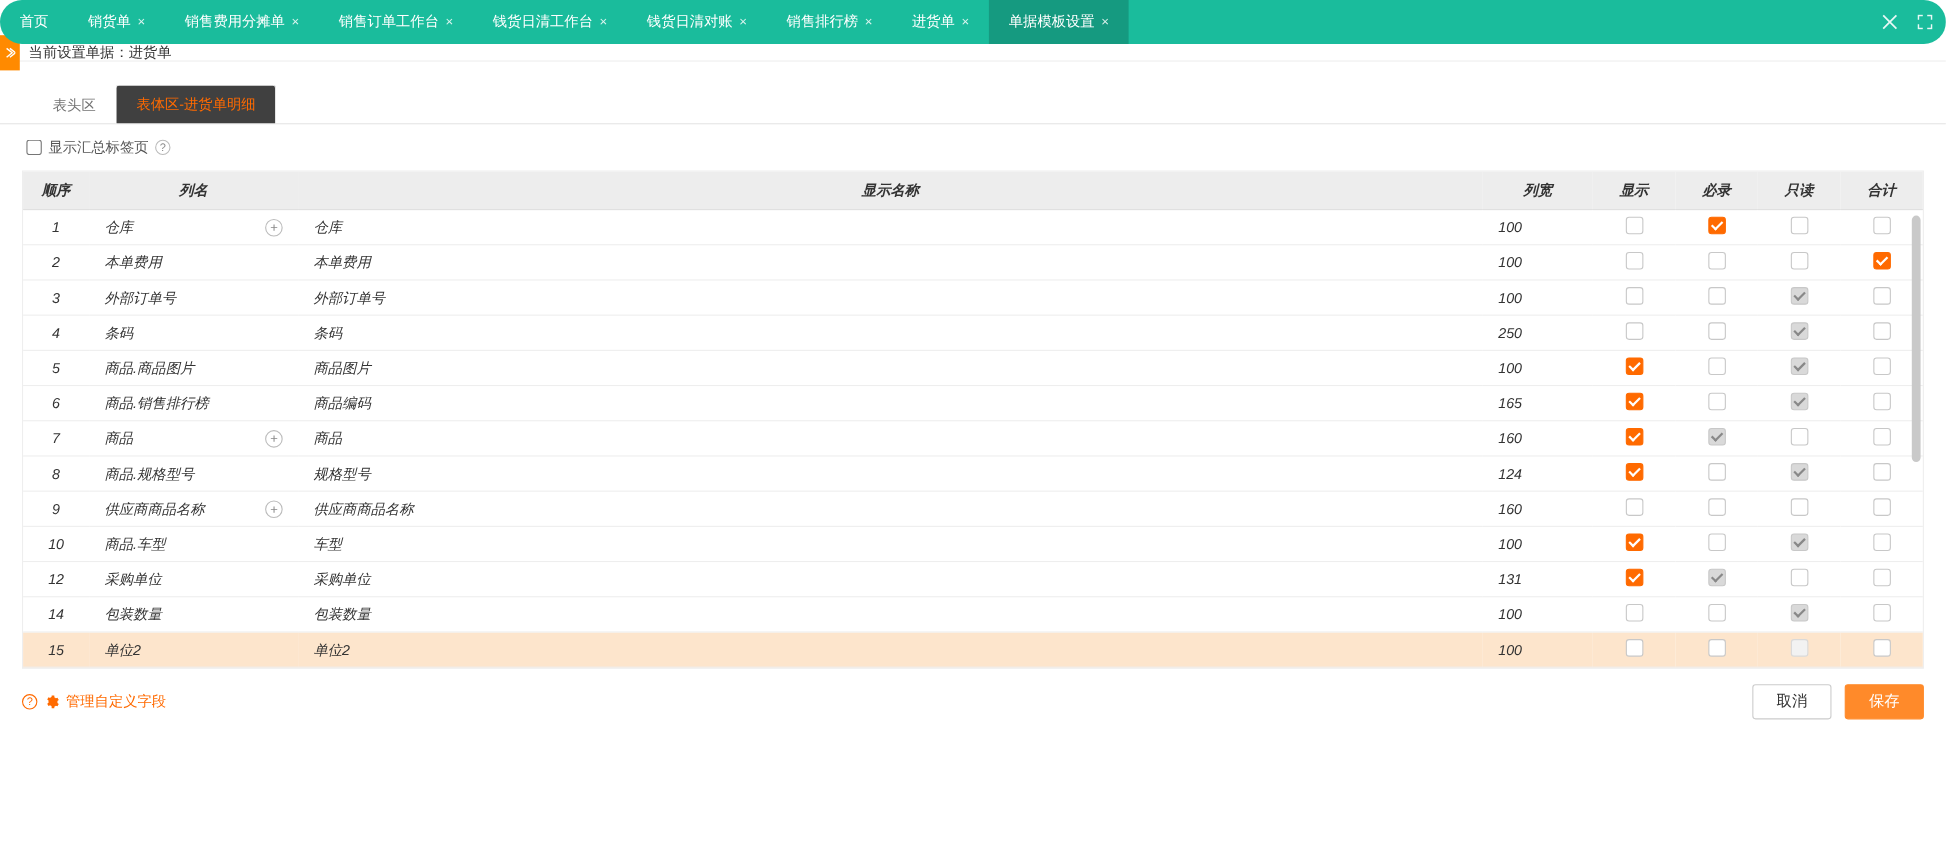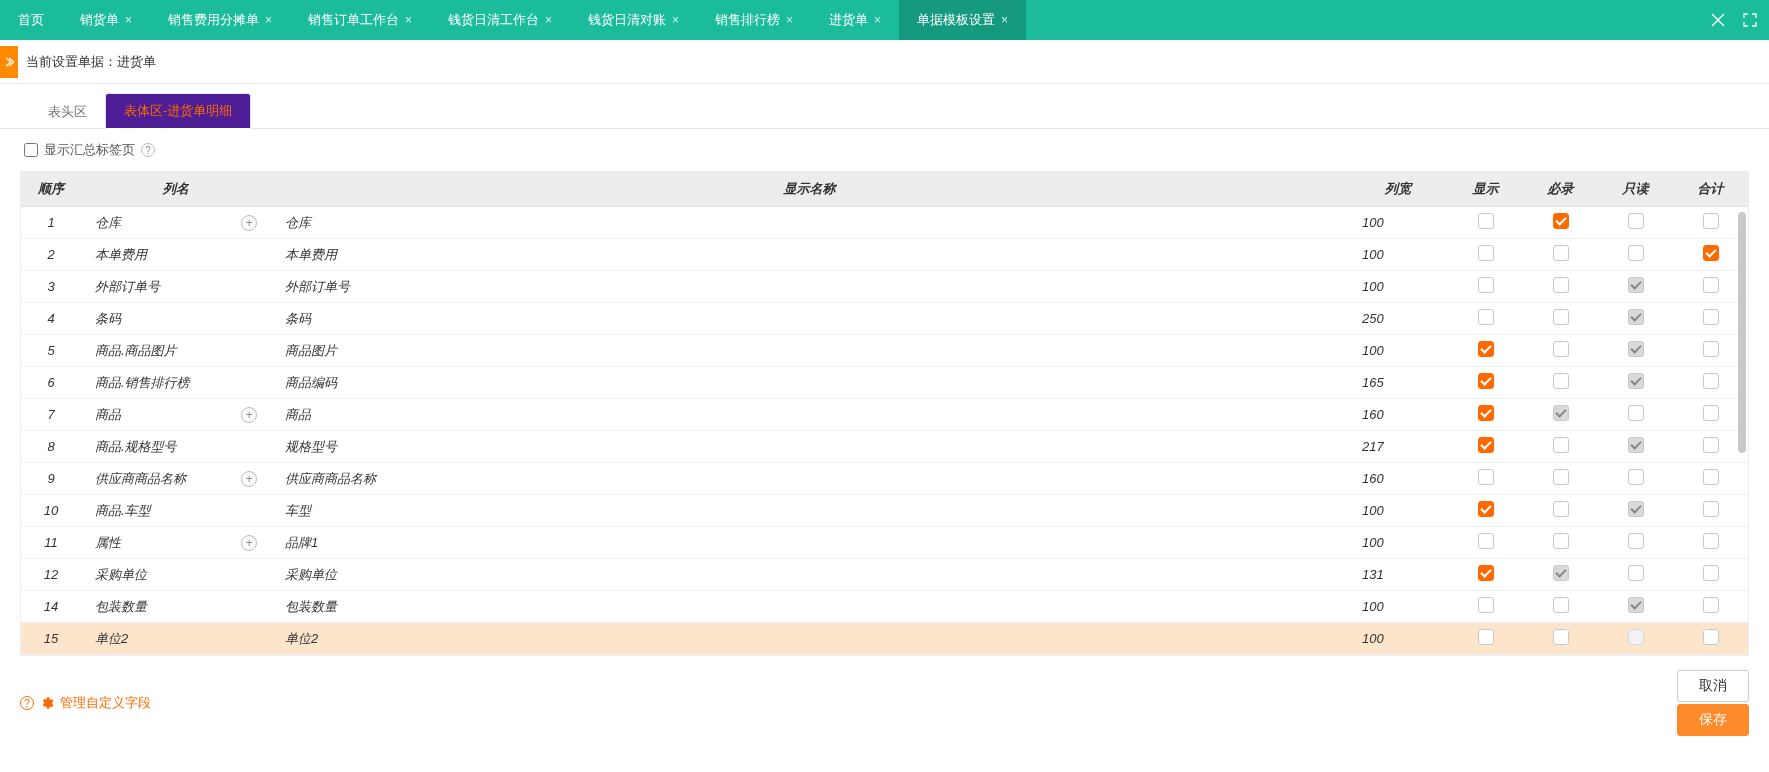--- a/index.html
+++ b/index.html
@@ -12,20 +12,21 @@
   }
 
   
   .top-tabs {
     height: 40px;
     background: #1abc9c;
     display: flex;
     align-items: stretch;
     color: #fff;
     position: relative;
+    border-radius: 20px;
   }
   .top-tab {
     display: flex;
     align-items: center;
     padding: 0 18px;
     cursor: pointer;
     white-space: nowrap;
     gap: 6px;
     position: relative;
   }
@@ -47,21 +48,21 @@
     width: 18px; height: 18px;
     display: inline-flex; align-items: center; justify-content: center;
     cursor: pointer;
     opacity: .9;
   }
 
   
   .breadcrumb-bar {
     display: flex;
     align-items: center;
-    height: 44px;
+    height: 16px;
     background: #fff;
     border-bottom: 1px solid #eee;
   }
   .collapse-handle {
     width: 18px;
     height: 32px;
     background: #ff8a00;
     display: inline-flex;
     align-items: center;
     justify-content: center;
@@ -87,21 +88,22 @@
     cursor: pointer;
     color: #737373;
     position: relative;
     top: 1px;
   }
   .sub-tab.active {
     color: #ff6a00;
     border: 1px solid #e5e5e5;
     border-bottom-color: #fff;
     border-radius: 3px 3px 0 0;
-    background: #4c1d95;
+    background: #404040;
+    margin-top: 12px;
   }
 
   
   .option-row {
     display: flex;
     align-items: center;
     padding: 12px 24px;
     gap: 6px;
     color: #555;
   }
@@ -260,22 +262,21 @@
     color: #ff6a00;
     cursor: pointer;
   }
   .footer-left .help-icon { border-color: #ff6a00; color: #ff6a00; }
   .gear-icon {
     width: 14px; height: 14px;
     display: inline-flex; align-items: center; justify-content: center;
   }
   .footer-right {
     display: flex;
-    gap: 2px;
-    flex-direction: column;
+    gap: 12px;
   }
   .btn {
     min-width: 72px;
     height: 32px;
     padding: 0 18px;
     border-radius: 3px;
     cursor: pointer;
     font-size: 14px;
     border: 1px solid #ccc;
     background: #fff;
@@ -488,21 +489,21 @@
           <td class="col-cb"><span class="cb"></span></td>
         </tr>
         <tr>
           <td class="col-seq">8</td>
           <td class="col-name">
             <div class="name-inner">
               <span>商品.规格型号</span>
             </div>
           </td>
           <td class="col-disp">规格型号</td>
-          <td class="col-width">217</td>
+          <td class="col-width">124</td>
           <td class="col-cb"><span class="cb checked"></span></td>
           <td class="col-cb"><span class="cb"></span></td>
           <td class="col-cb"><span class="cb checked-disabled"></span></td>
           <td class="col-cb"><span class="cb"></span></td>
         </tr>
         <tr>
           <td class="col-seq">9</td>
           <td class="col-name">
             <div class="name-inner">
               <span>供应商商品名称</span>
@@ -521,35 +522,20 @@
           <td class="col-name">
             <div class="name-inner">
               <span>商品.车型</span>
             </div>
           </td>
           <td class="col-disp">车型</td>
           <td class="col-width">100</td>
           <td class="col-cb"><span class="cb checked"></span></td>
           <td class="col-cb"><span class="cb"></span></td>
           <td class="col-cb"><span class="cb checked-disabled"></span></td>
-          <td class="col-cb"><span class="cb"></span></td>
-        </tr>
-        <tr>
-          <td class="col-seq">11</td>
-          <td class="col-name">
-            <div class="name-inner">
-              <span>属性</span>
-              <span class="add-circle">+</span>
-            </div>
-          </td>
-          <td class="col-disp">品牌1</td>
-          <td class="col-width">100</td>
-          <td class="col-cb"><span class="cb"></span></td>
-          <td class="col-cb"><span class="cb"></span></td>
-          <td class="col-cb"><span class="cb"></span></td>
           <td class="col-cb"><span class="cb"></span></td>
         </tr>
         <tr>
           <td class="col-seq">12</td>
           <td class="col-name">
             <div class="name-inner">
               <span>采购单位</span>
             </div>
           </td>
           <td class="col-disp">采购单位</td>

